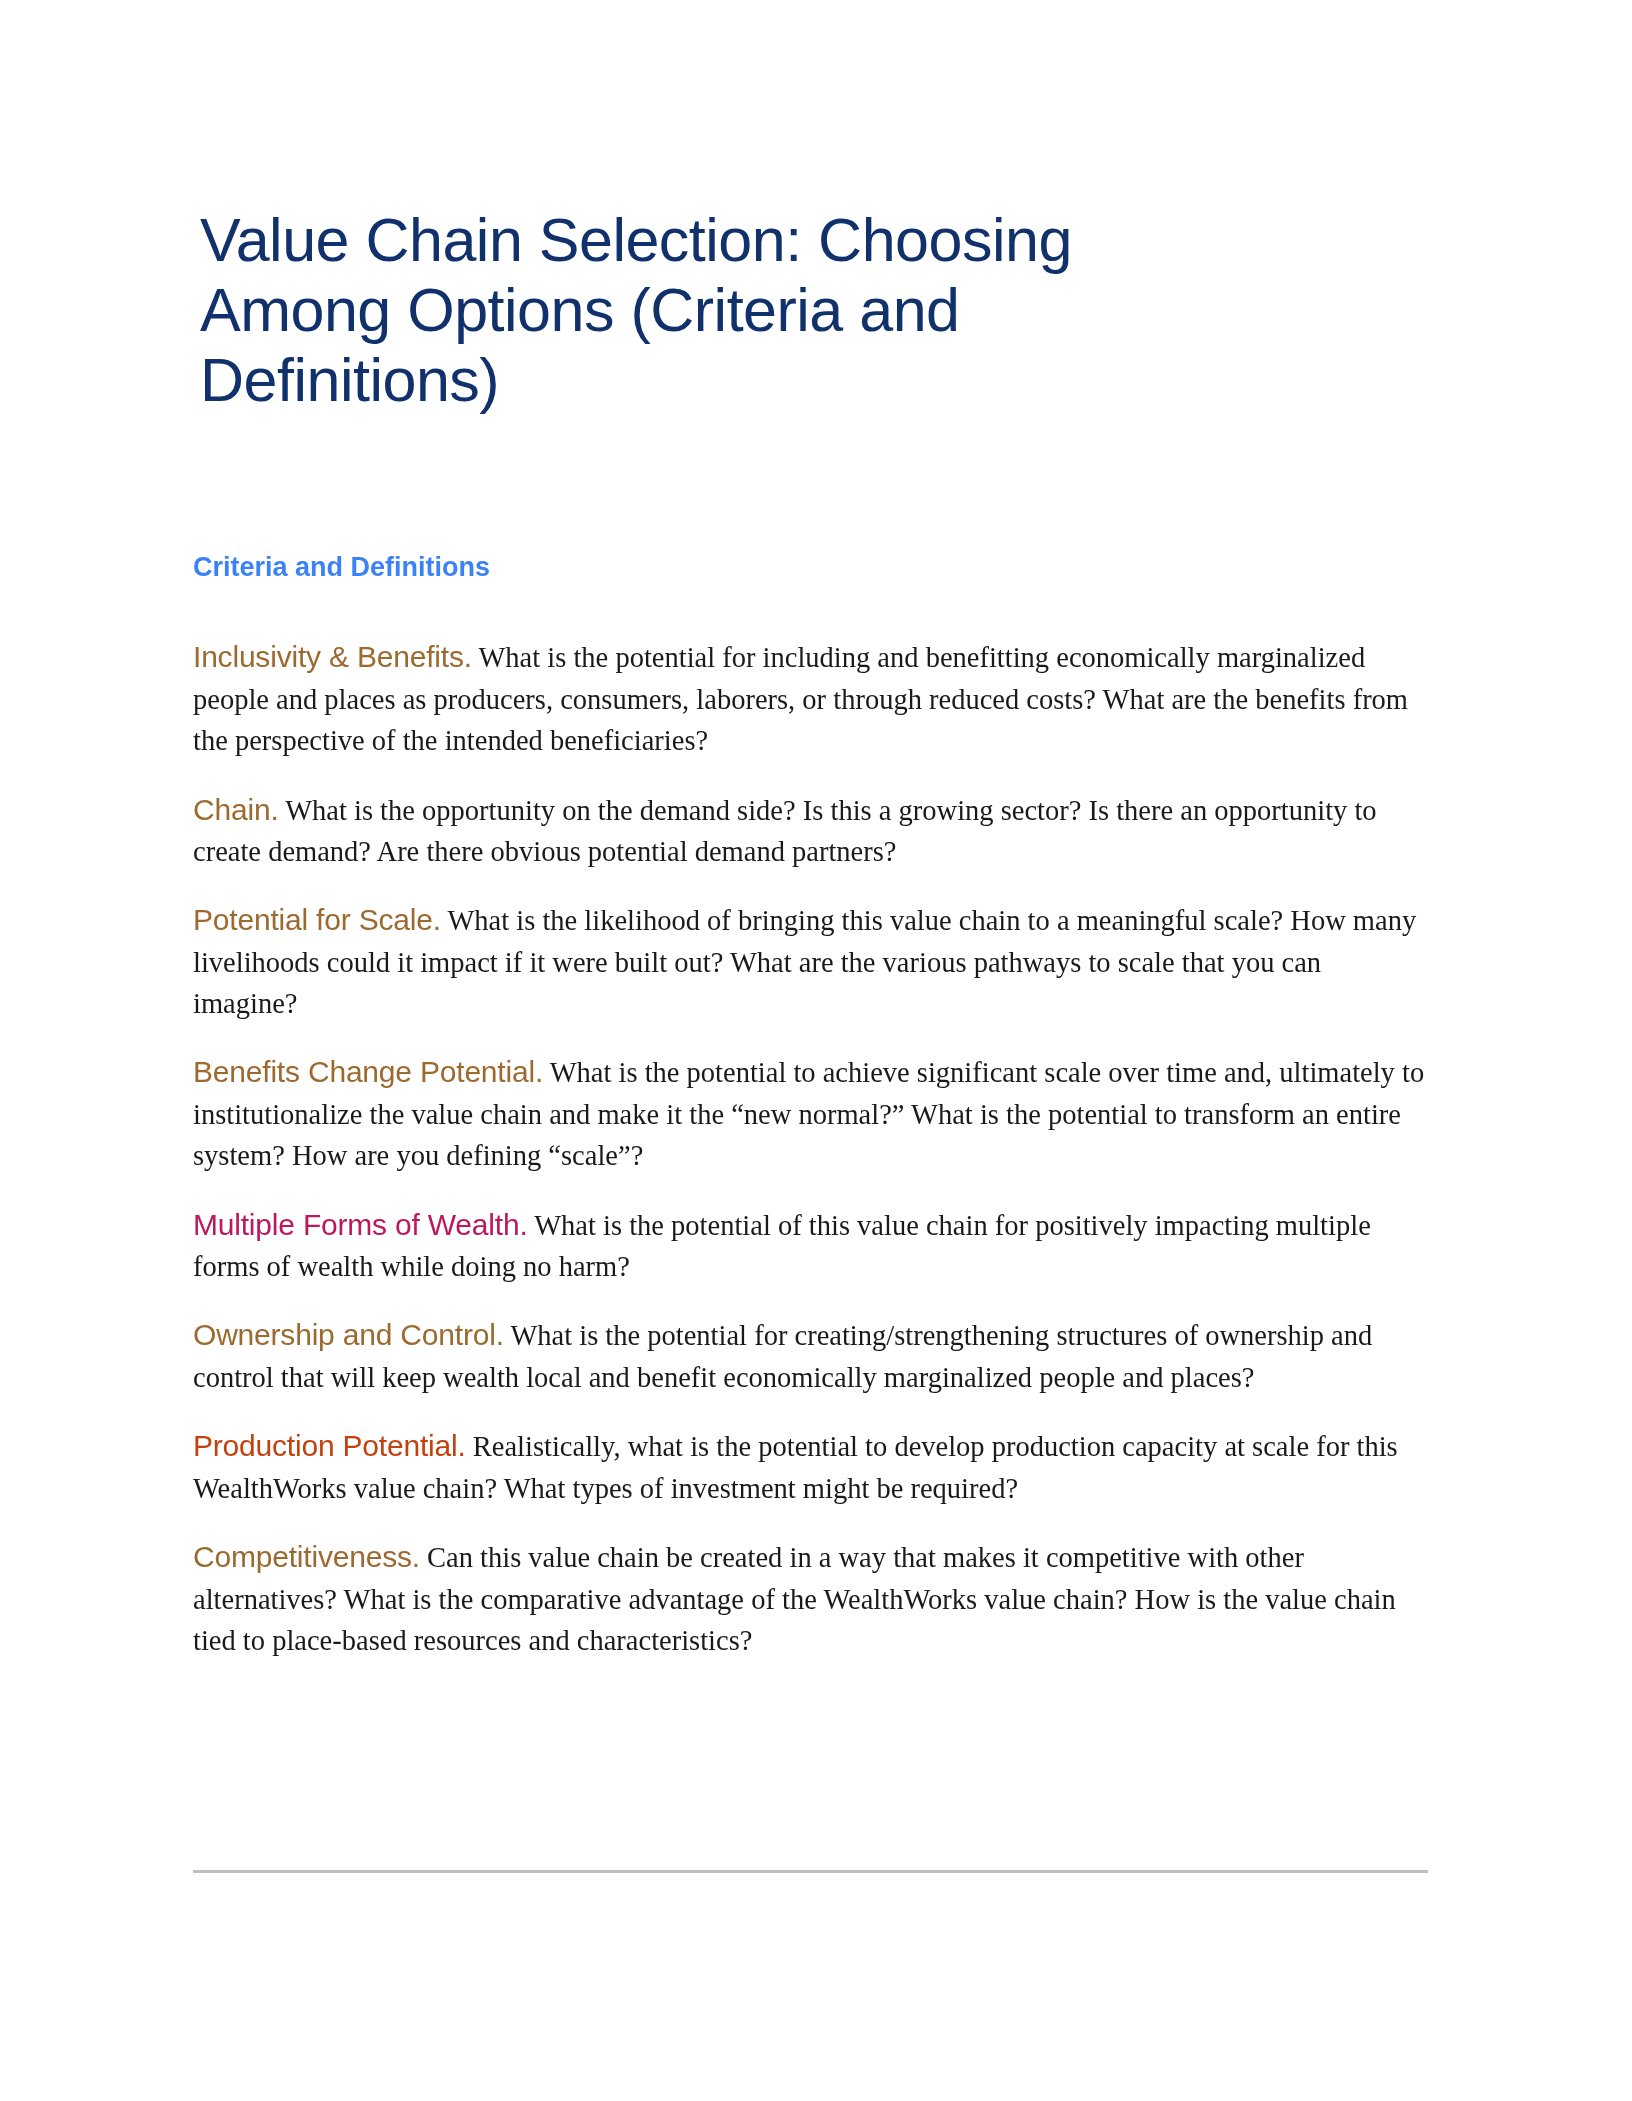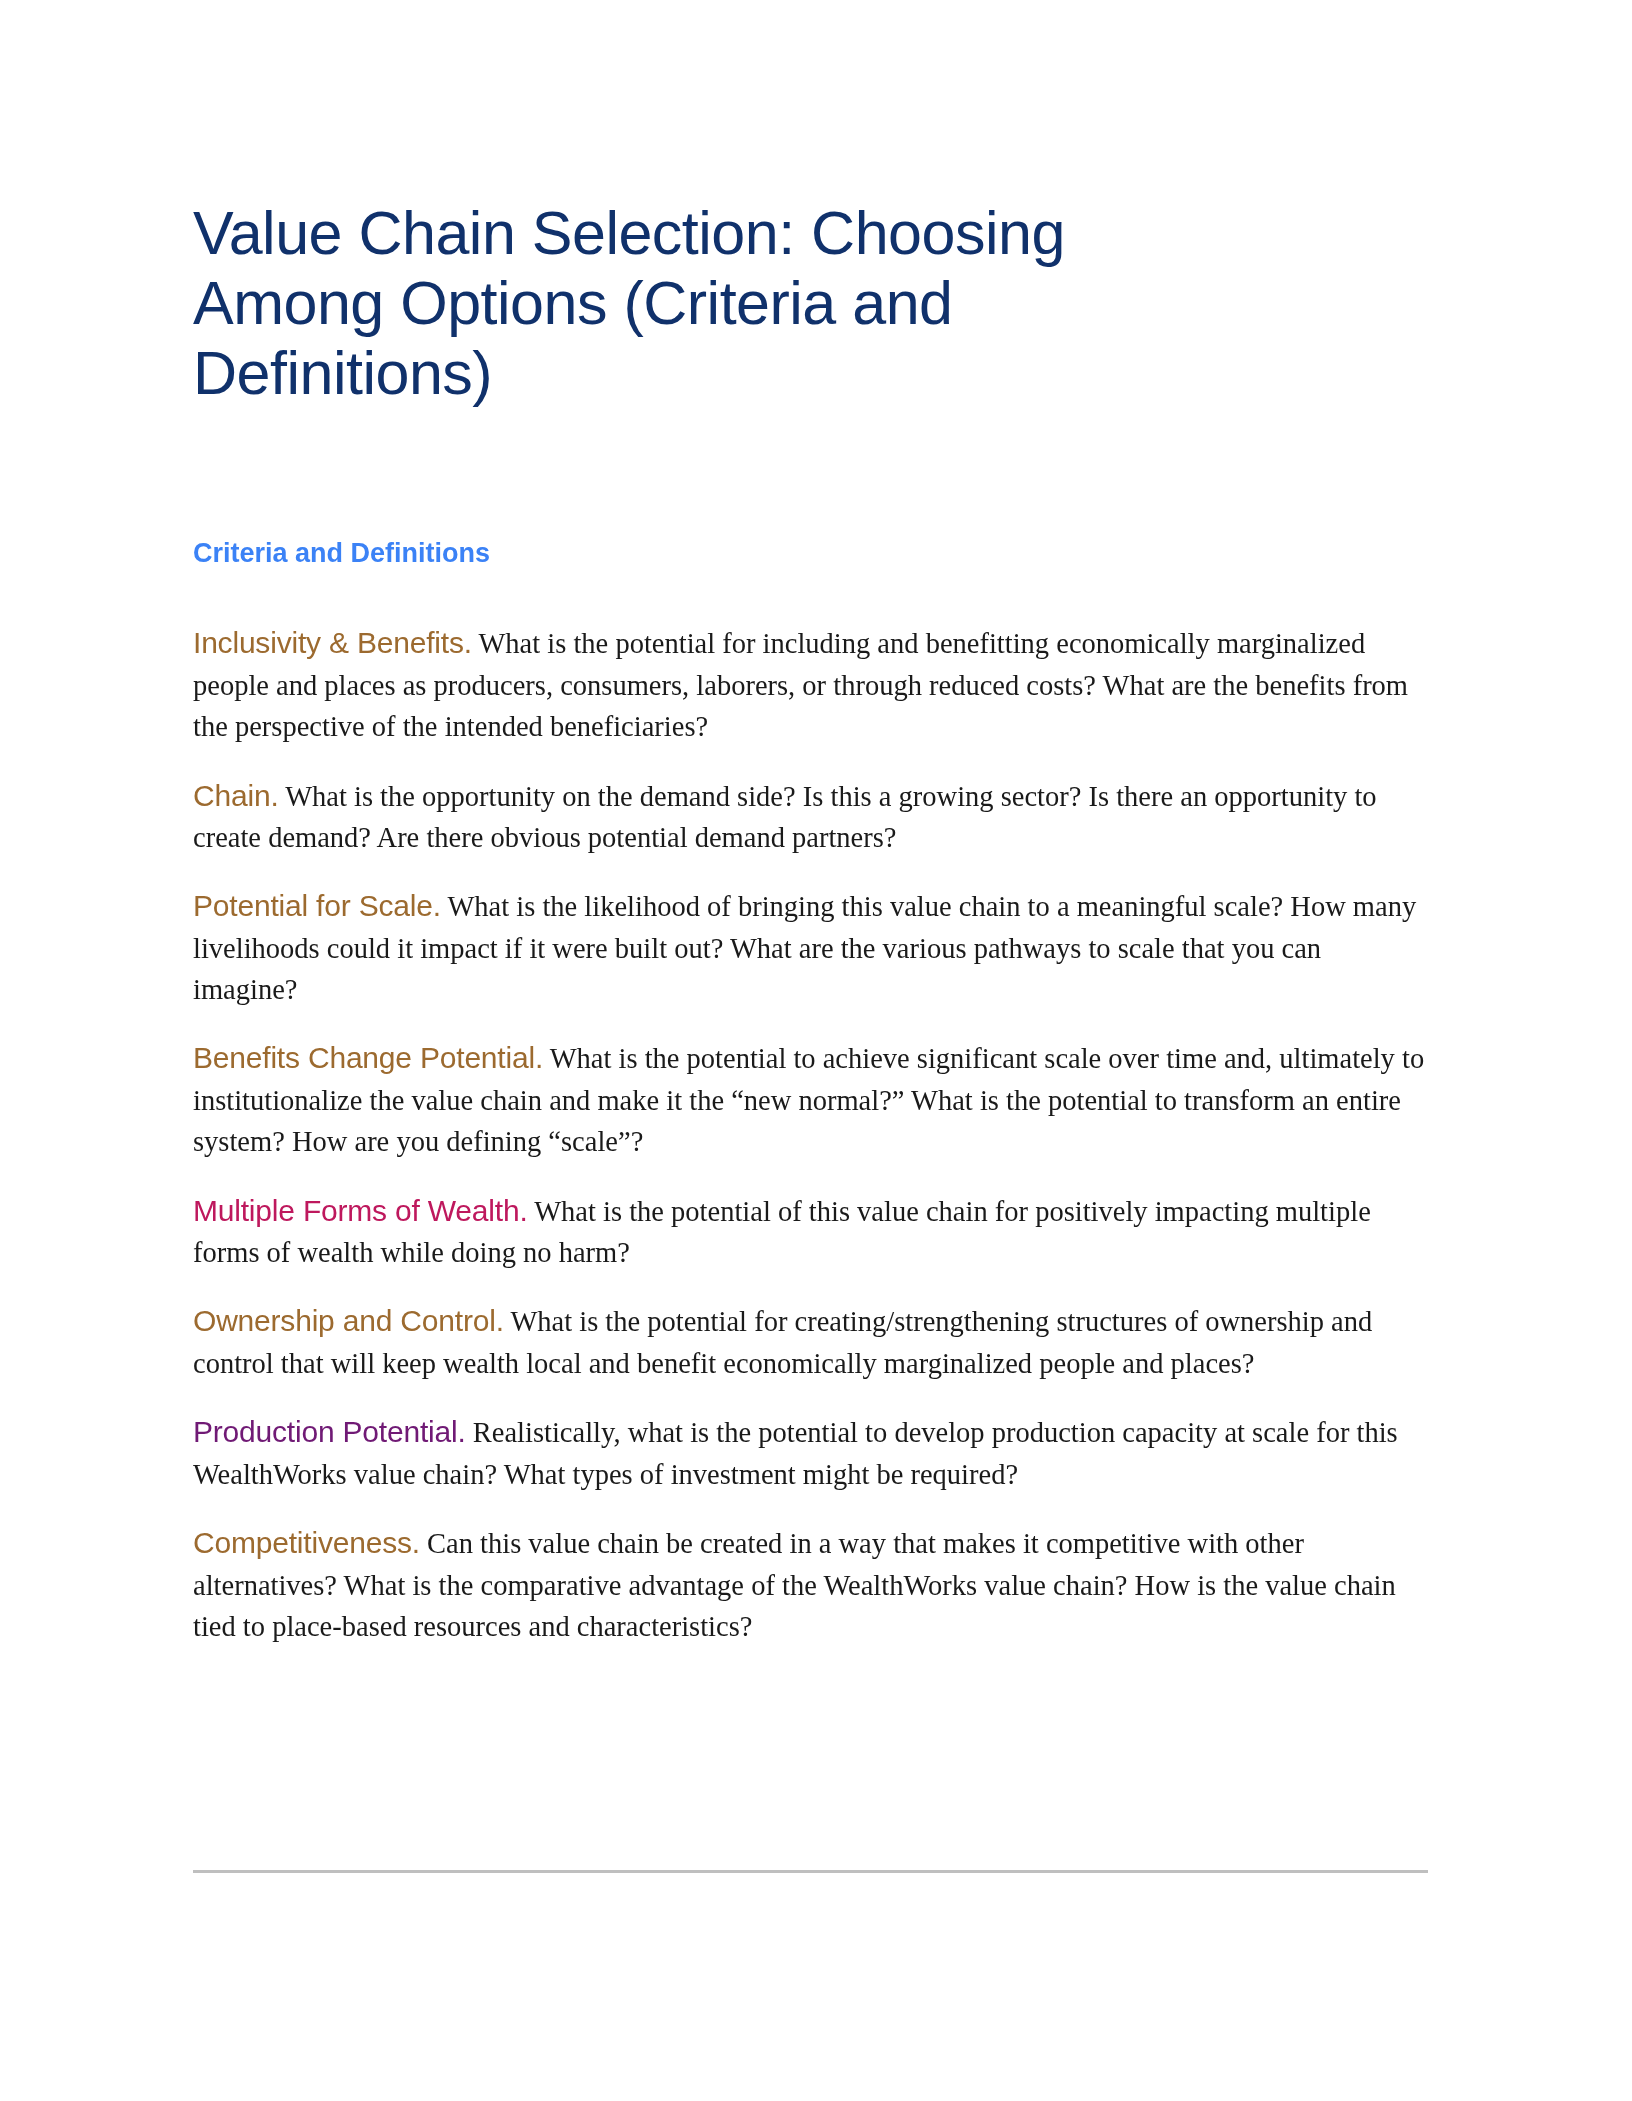--- a/index.html
+++ b/index.html
@@ -32,21 +32,21 @@
   }
 
   
   .doc-title {
     font-family: "Liberation Sans", sans-serif;
     font-size: 61px;
     line-height: 1.15;
     font-weight: 400;
     color: #10316b;
     letter-spacing: -0.5px;
-    margin: 0;
+    margin: 7px;
     padding-top: 198px;
     width: 1050px;
   }
 
   
   .section-heading {
     font-family: "Liberation Sans", sans-serif;
     font-size: 27px;
     font-weight: bold;
     color: #9c6a2f;
@@ -159,21 +159,21 @@
 
       <p class="criterion" style="color: rgb(26, 26, 26);">
         <span class="lead-in" style="color: #be185d;">Multiple Forms of Wealth.</span><span class="lead-body" style="color: rgb(26, 26, 26);"> What is the potential of this value chain for positively impacting multiple forms of wealth while doing no harm?</span>
       </p>
 
       <p class="criterion" style="color: rgb(26, 26, 26);">
         <span class="lead-in" style="color: rgb(156, 106, 47);">Ownership and Control.</span><span class="lead-body" style="color: rgb(26, 26, 26);"> What is the potential for creating/strengthening structures of ownership and control that will keep wealth local and benefit economically marginalized people and places?</span>
       </p>
 
       <p class="criterion" style="color: rgb(26, 26, 26);">
-        <span class="lead-in" style="color: #701a75; text-align: center;">Production Potential.</span><span class="lead-body" style="color: rgb(26, 26, 26);"> Realistically, what is the potential to develop production capacity at scale for this WealthWorks value chain? What types of investment might be required?</span>
+        <span class="lead-in" style="color: #c2410c; text-align: center;">Production Potential.</span><span class="lead-body" style="color: rgb(26, 26, 26);"> Realistically, what is the potential to develop production capacity at scale for this WealthWorks value chain? What types of investment might be required?</span>
       </p>
 
       <p class="criterion" style="color: rgb(26, 26, 26);">
         <span class="lead-in" style="color: rgb(156, 106, 47);">Competitiveness.</span><span class="lead-body" style="color: rgb(26, 26, 26);"> Can this value chain be created in a way that makes it competitive with other alternatives? What is the comparative advantage of the WealthWorks value chain? How is the value chain tied to place-based resources and characteristics?</span>
       </p>
 
     </div>
   </div>
 
   <div class="footer-rule" style="background: rgb(191, 191, 191);"></div>

